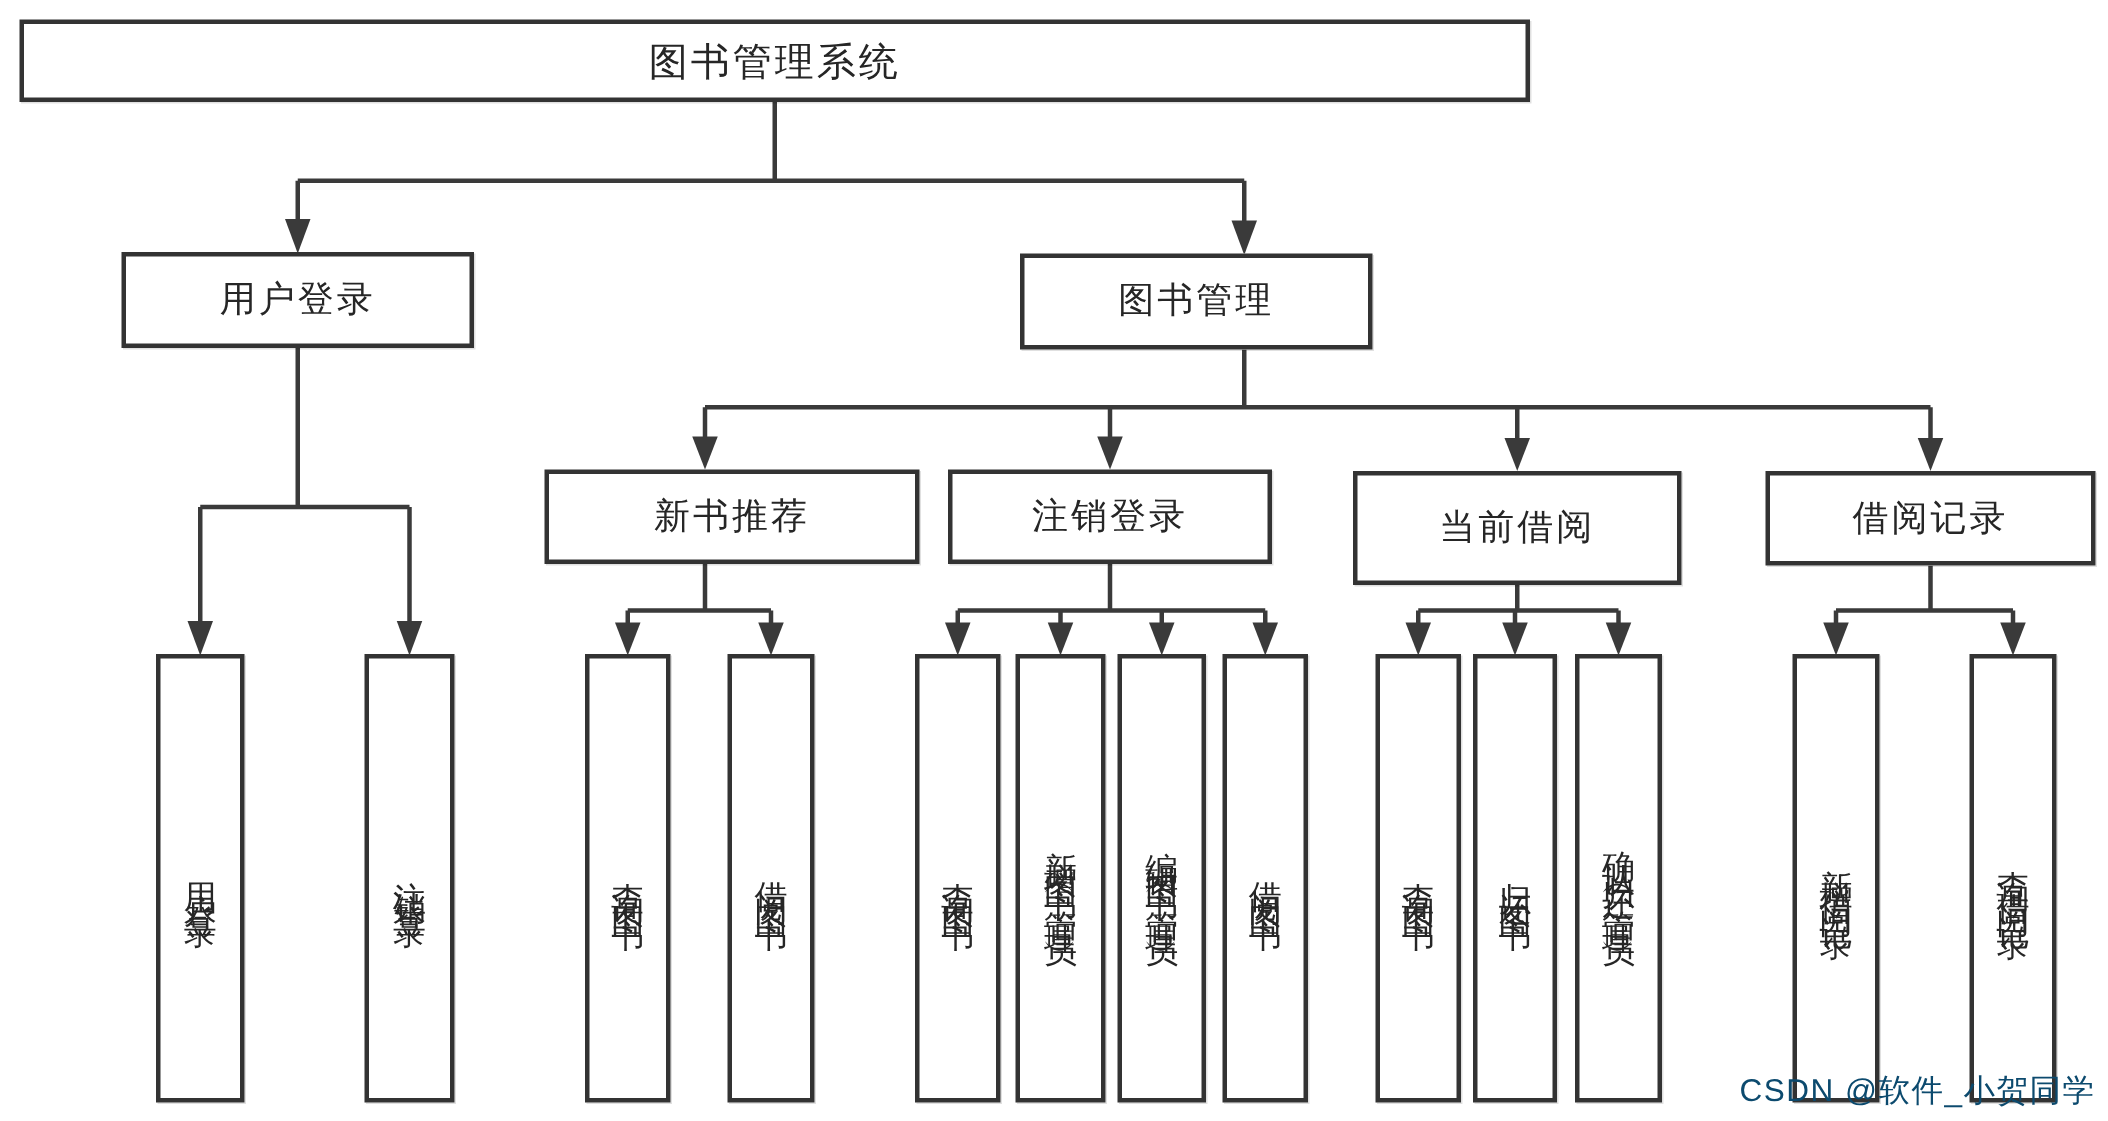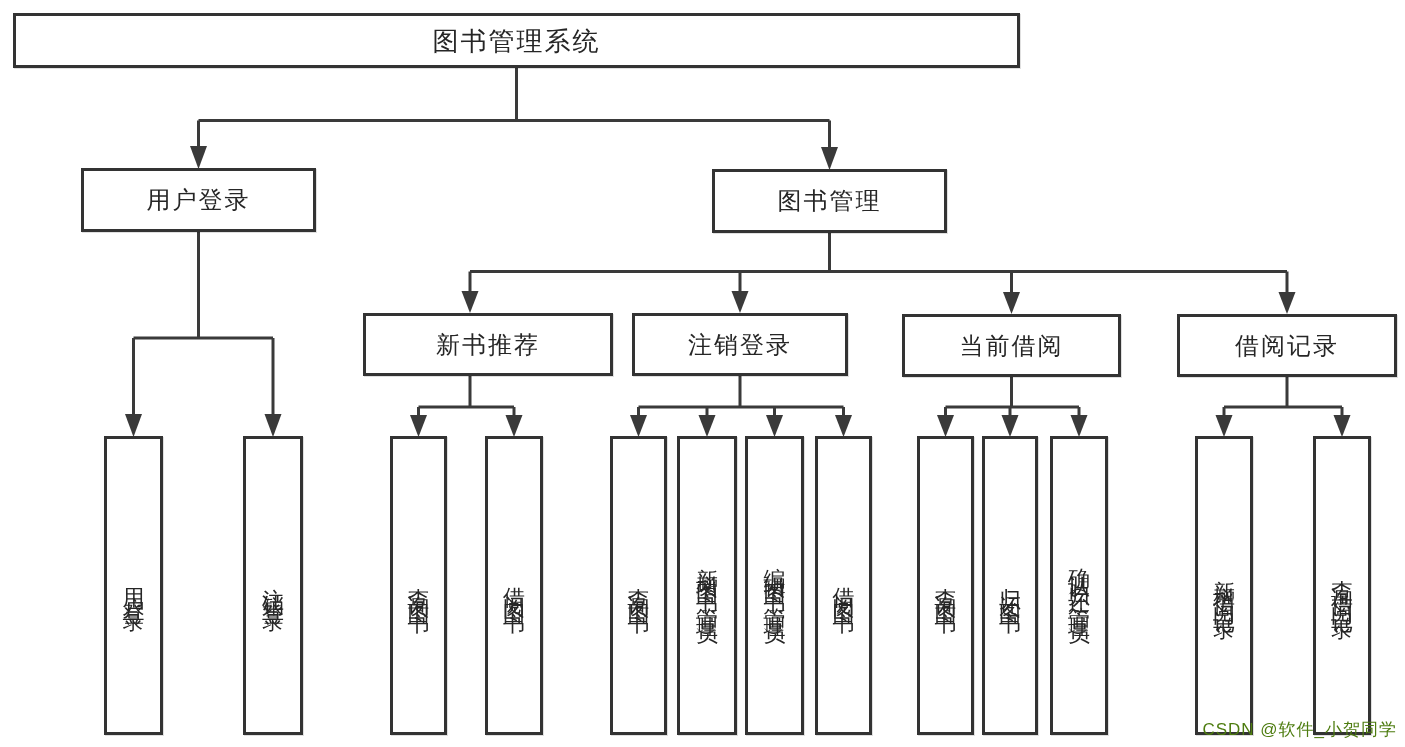--- a/index.html
+++ b/index.html
@@ -31,41 +31,41 @@
   .leaf .vtext{
     writing-mode:vertical-rl;
     text-orientation:mixed;
     letter-spacing:8px;
     line-height:1;
     white-space:nowrap;
   }
   
   #root{left:13px;top:13px;width:1007px;height:55px;}
   #n-login{left:81px;top:168px;width:235px;height:64px;}
-  #n-bookmgmt{left:712px;top:169px;width:235px;height:64px;}
+  #n-bookmgmt{left:680px;top:169px;width:235px;height:64px;}
   #n-newbooks{left:363px;top:313px;width:250px;height:63px;}
   #n-bookborrow{left:632px;top:313px;width:216px;height:63px;}
-  #n-currentborrow{left:902px;top:314px;width:219px;height:63px;}
+  #n-currentborrow{left:902px;top:314px;width:219px;height:76px;}
   #n-records{left:1177px;top:314px;width:220px;height:63px;}
   #lf-login{left:104px;top:436px;width:59px;height:299px;}
   #lf-logout{left:243px;top:436px;width:60px;height:299px;}
   #lf-nb-query{left:390px;top:436px;width:57px;height:299px;}
   #lf-nb-borrow{left:485px;top:436px;width:58px;height:299px;}
   #lf-bb-query{left:610px;top:436px;width:57px;height:299px;}
   #lf-bb-add{left:677px;top:436px;width:60px;height:299px;}
   #lf-bb-edit{left:745px;top:436px;width:59px;height:299px;}
   #lf-bb-borrow{left:815px;top:436px;width:57px;height:299px;}
   #lf-cb-query{left:917px;top:436px;width:57px;height:299px;}
   #lf-cb-return{left:982px;top:436px;width:56px;height:299px;}
   #lf-cb-confirm{left:1050px;top:436px;width:58px;height:299px;}
   #lf-br-add{left:1195px;top:436px;width:58px;height:299px;}
   #lf-br-query{left:1313px;top:436px;width:58px;height:299px;}
   #watermark{
     position:absolute;right:8px;bottom:6px;
-    font-size:17px;color:#4d7c0f;letter-spacing:1px;
+    font-size:21px;color:#0c4a6e;letter-spacing:1px;
     pointer-events:none;
   }
 </style>
 </head>
 <body>
 
 <div id="stage">
 
   <svg id="connectors" viewBox="0 0 1405 747" xmlns="http://www.w3.org/2000/svg">
 

